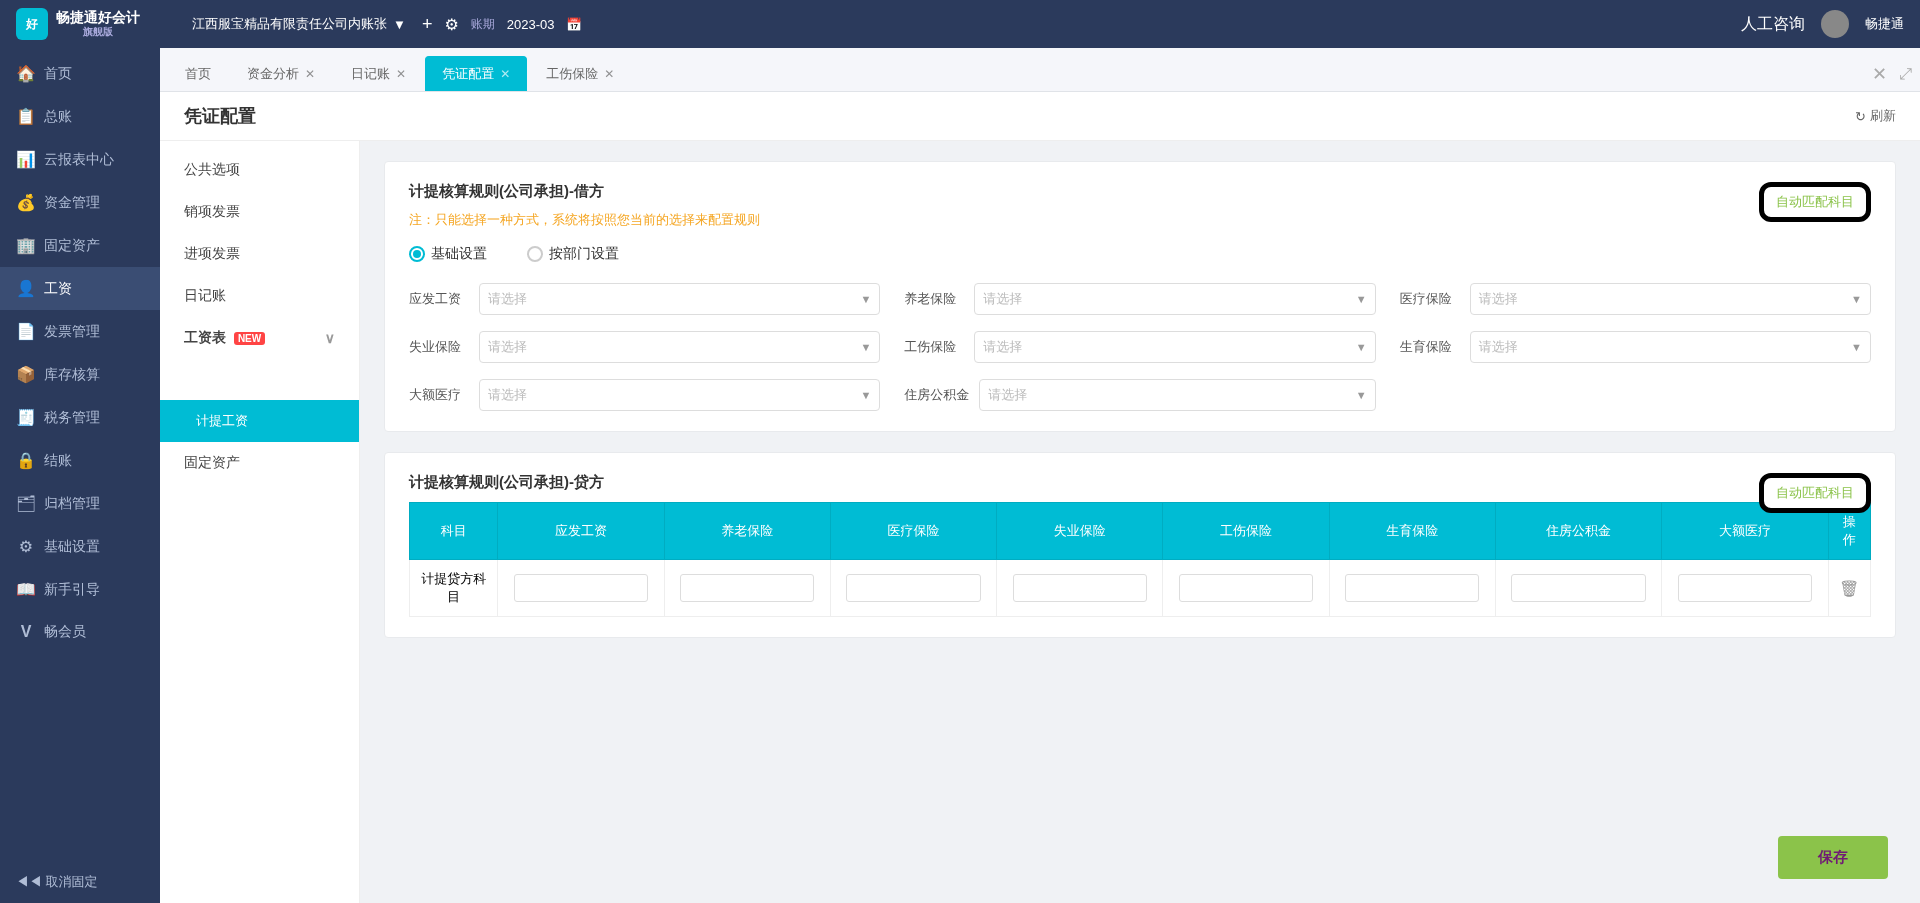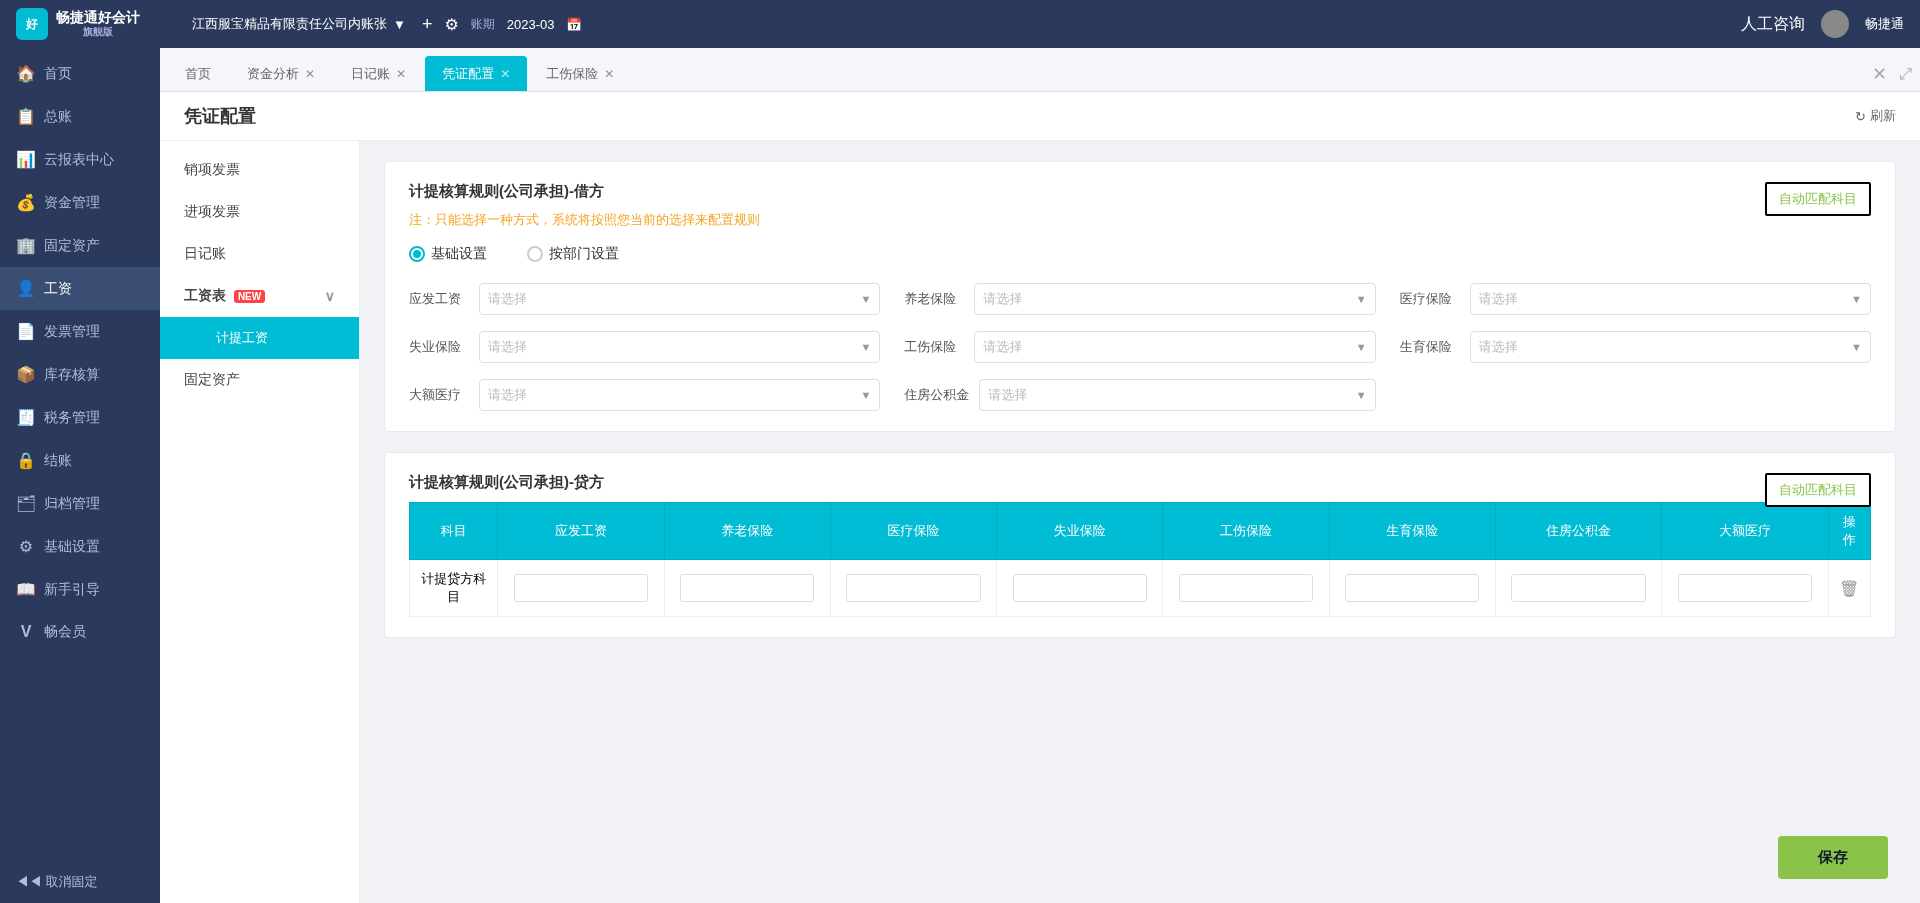--- a/index.html
+++ b/index.html
@@ -186,22 +186,23 @@
       font-size: 14px;
       color: #444;
       cursor: pointer;
       position: relative;
     }
     .left-nav-item.active {
       background: #00bcd4;
       color: white;
     }
     .left-nav-item.sub {
-      padding-left: 56px;
-      font-size: 13px;
+      padding-left: 36px;
+      font-size: 13px;
+      margin-top: 41px;
     }
     .new-badge {
       display: inline-block;
       background: #ff4444;
       color: white;
       font-size: 10px;
       padding: 1px 4px;
       border-radius: 3px;
       margin-left: 4px;
       vertical-align: middle;
@@ -302,24 +303,24 @@
       justify-content: space-between;
     }
     .field-select .arrow { color: #999; font-size: 11px; }
 
     
     .auto-match-btn {
       position: absolute;
       right: 24px;
       top: 20px;
       padding: 6px 12px;
-      border: 2px solid #000000;
+      border: 5px solid #000000;
       color: #8bc34a;
       background: white;
-      border-radius: 2px;
+      border-radius: 12px;
       font-size: 13px;
       cursor: pointer;
     }
 
     
     .data-table {
       width: 100%;
       border-collapse: collapse;
       font-size: 13px;
     }
@@ -351,21 +352,21 @@
       cursor: pointer;
       font-size: 16px;
     }
 
     
     .save-btn {
       position: fixed;
       bottom: 24px;
       right: 32px;
       background: #8bc34a;
-      color: #0f172a;
+      color: #701a75;
       border: none;
       border-radius: 4px;
       padding: 12px 40px;
       font-size: 15px;
       cursor: pointer;
       font-weight: bold;
     }
 
     
     .right-content::-webkit-scrollbar { width: 6px; }
@@ -501,20 +502,23 @@
         <div class="refresh-btn">
           <span>↻</span>
           <span>刷新</span>
         </div>
       </div>
 
       <div class="split-layout">
 
         <div class="left-nav">
           <div class="left-nav-item">
+            <span>公共选项</span>
+          </div>
+          <div class="left-nav-item">
             <span>销项发票</span>
           </div>
           <div class="left-nav-item">
             <span>进项发票</span>
           </div>
           <div class="left-nav-item">
             <span>日记账</span>
           </div>
           <div class="left-nav-item" style="display:flex; align-items:center; justify-content:space-between;font-weight:bold;">
             <span>

